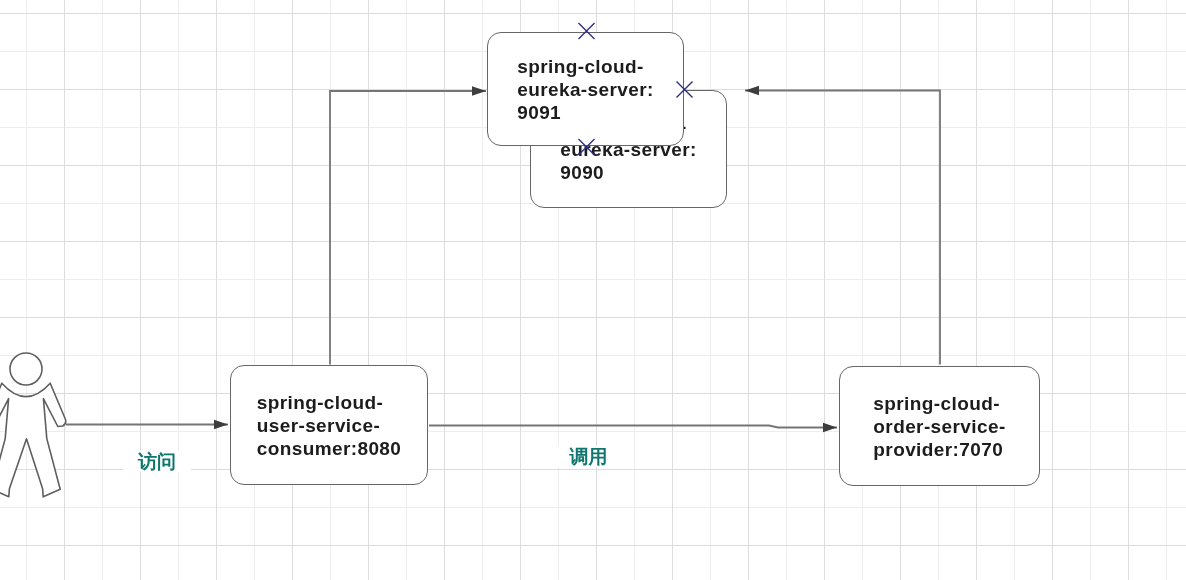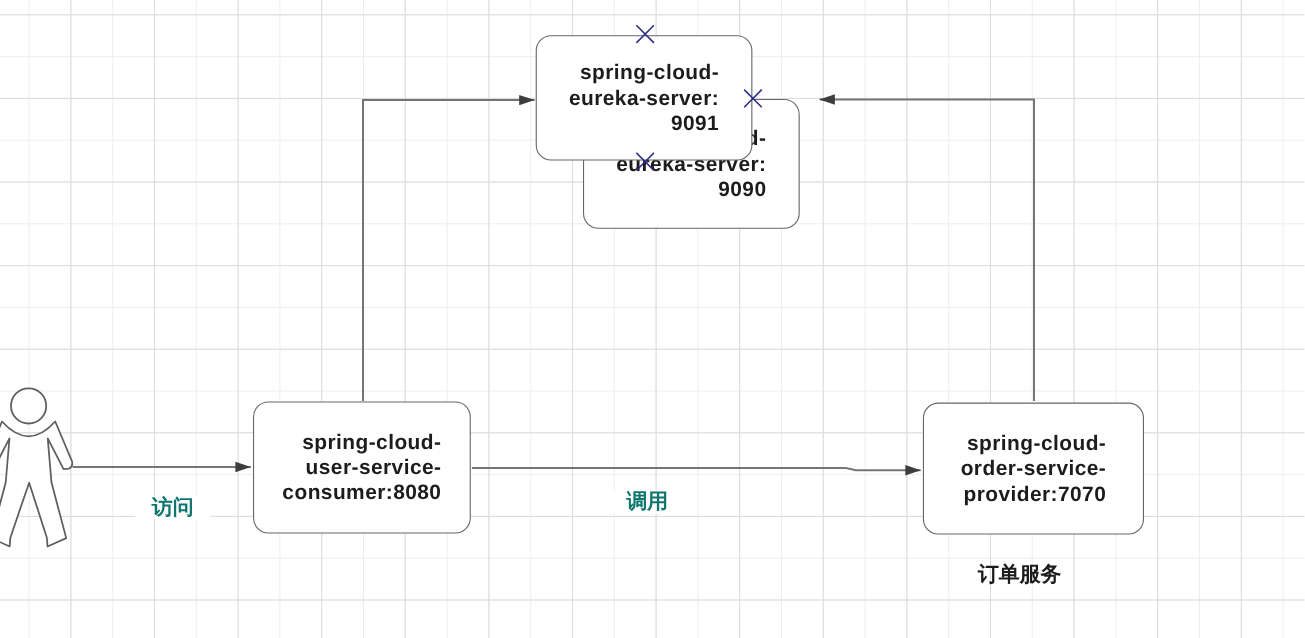--- a/index.html
+++ b/index.html
@@ -18,21 +18,21 @@
   }
   .layer{position:absolute;left:0;top:0;width:1186px;height:580px;}
   .layer.edges{z-index:0;}
   .layer.handles{z-index:3;pointer-events:none;}
   .box{
     position:absolute;box-sizing:border-box;background:#ffffff;
     border:1.5px solid #666666;border-radius:14px;
     display:flex;align-items:center;justify-content:center;
   }
   .box-label{
-    text-align:right;font-weight:bold;font-size:19px;line-height:23px;
+    text-align:left;font-weight:bold;font-size:19px;line-height:23px;
     letter-spacing:0.4px;white-space:pre-line;color:#1c1c1c;
   }
   .caption{
     position:absolute;z-index:1;text-align:center;font-weight:bold;
     font-size:19px;line-height:23.5px;white-space:pre-line;color:#1c1c1c;
   }
   .edge-label{
     position:absolute;z-index:1;text-align:center;font-weight:bold;
     font-size:19px;line-height:21px;color:#0f766e;background:#ffffff;padding:0 2px;
   }
@@ -91,21 +91,20 @@
 user-service-
 consumer:8080</div>
   </div>
 
   <div class="box" id="box-order">
     <div class="box-label">spring-cloud-
 order-service-
 provider:7070</div>
   </div>
 
-  <div class="caption" id="cap-order">订单服务</div>
 
   <div class="edge-label" id="lbl-access">访问</div>
   <div class="edge-label" id="lbl-invoke">调用</div>
 
   <svg class="layer handles" viewBox="0 0 1186 580">
     <g stroke="#2d2d86" stroke-width="1.4" fill="none">
       <path d="M578.5,23 L594.5,39 M594.5,23 L578.5,39"></path>
       <path d="M676.5,81.5 L692.5,97.5 M692.5,81.5 L676.5,97.5"></path>
       <path d="M578.5,139 L594.5,155 M594.5,139 L578.5,155"></path>
     </g>

